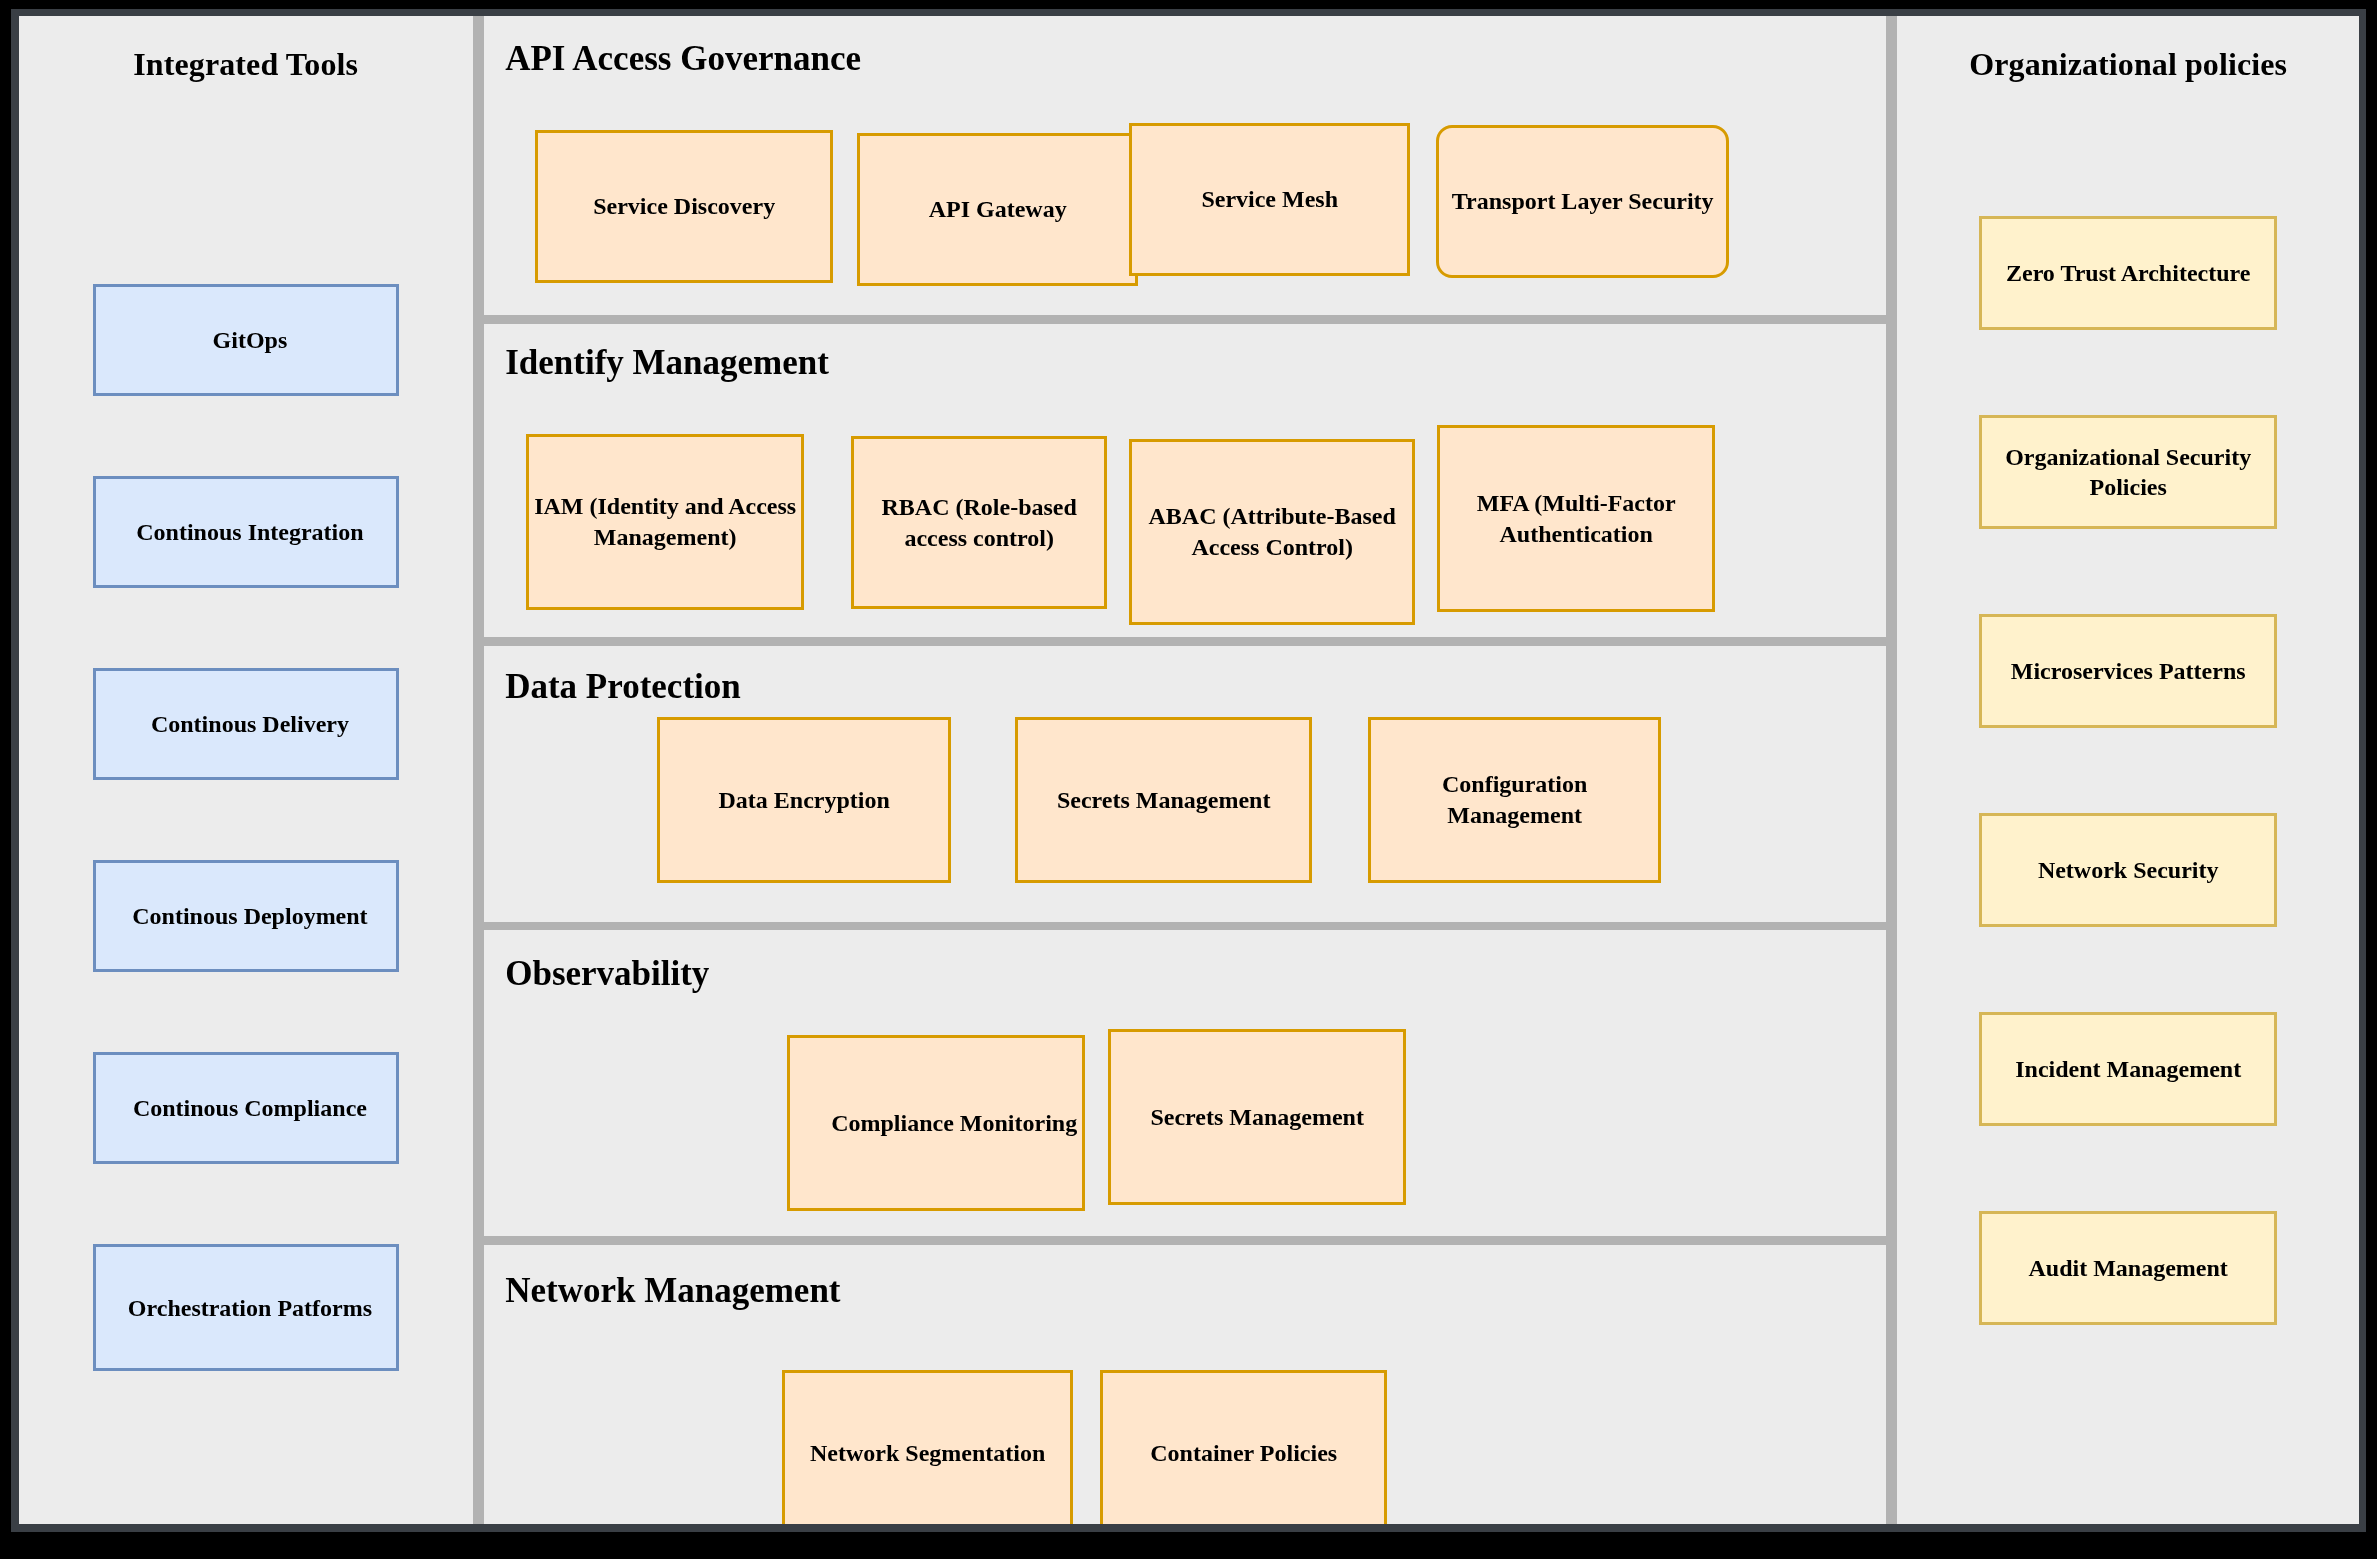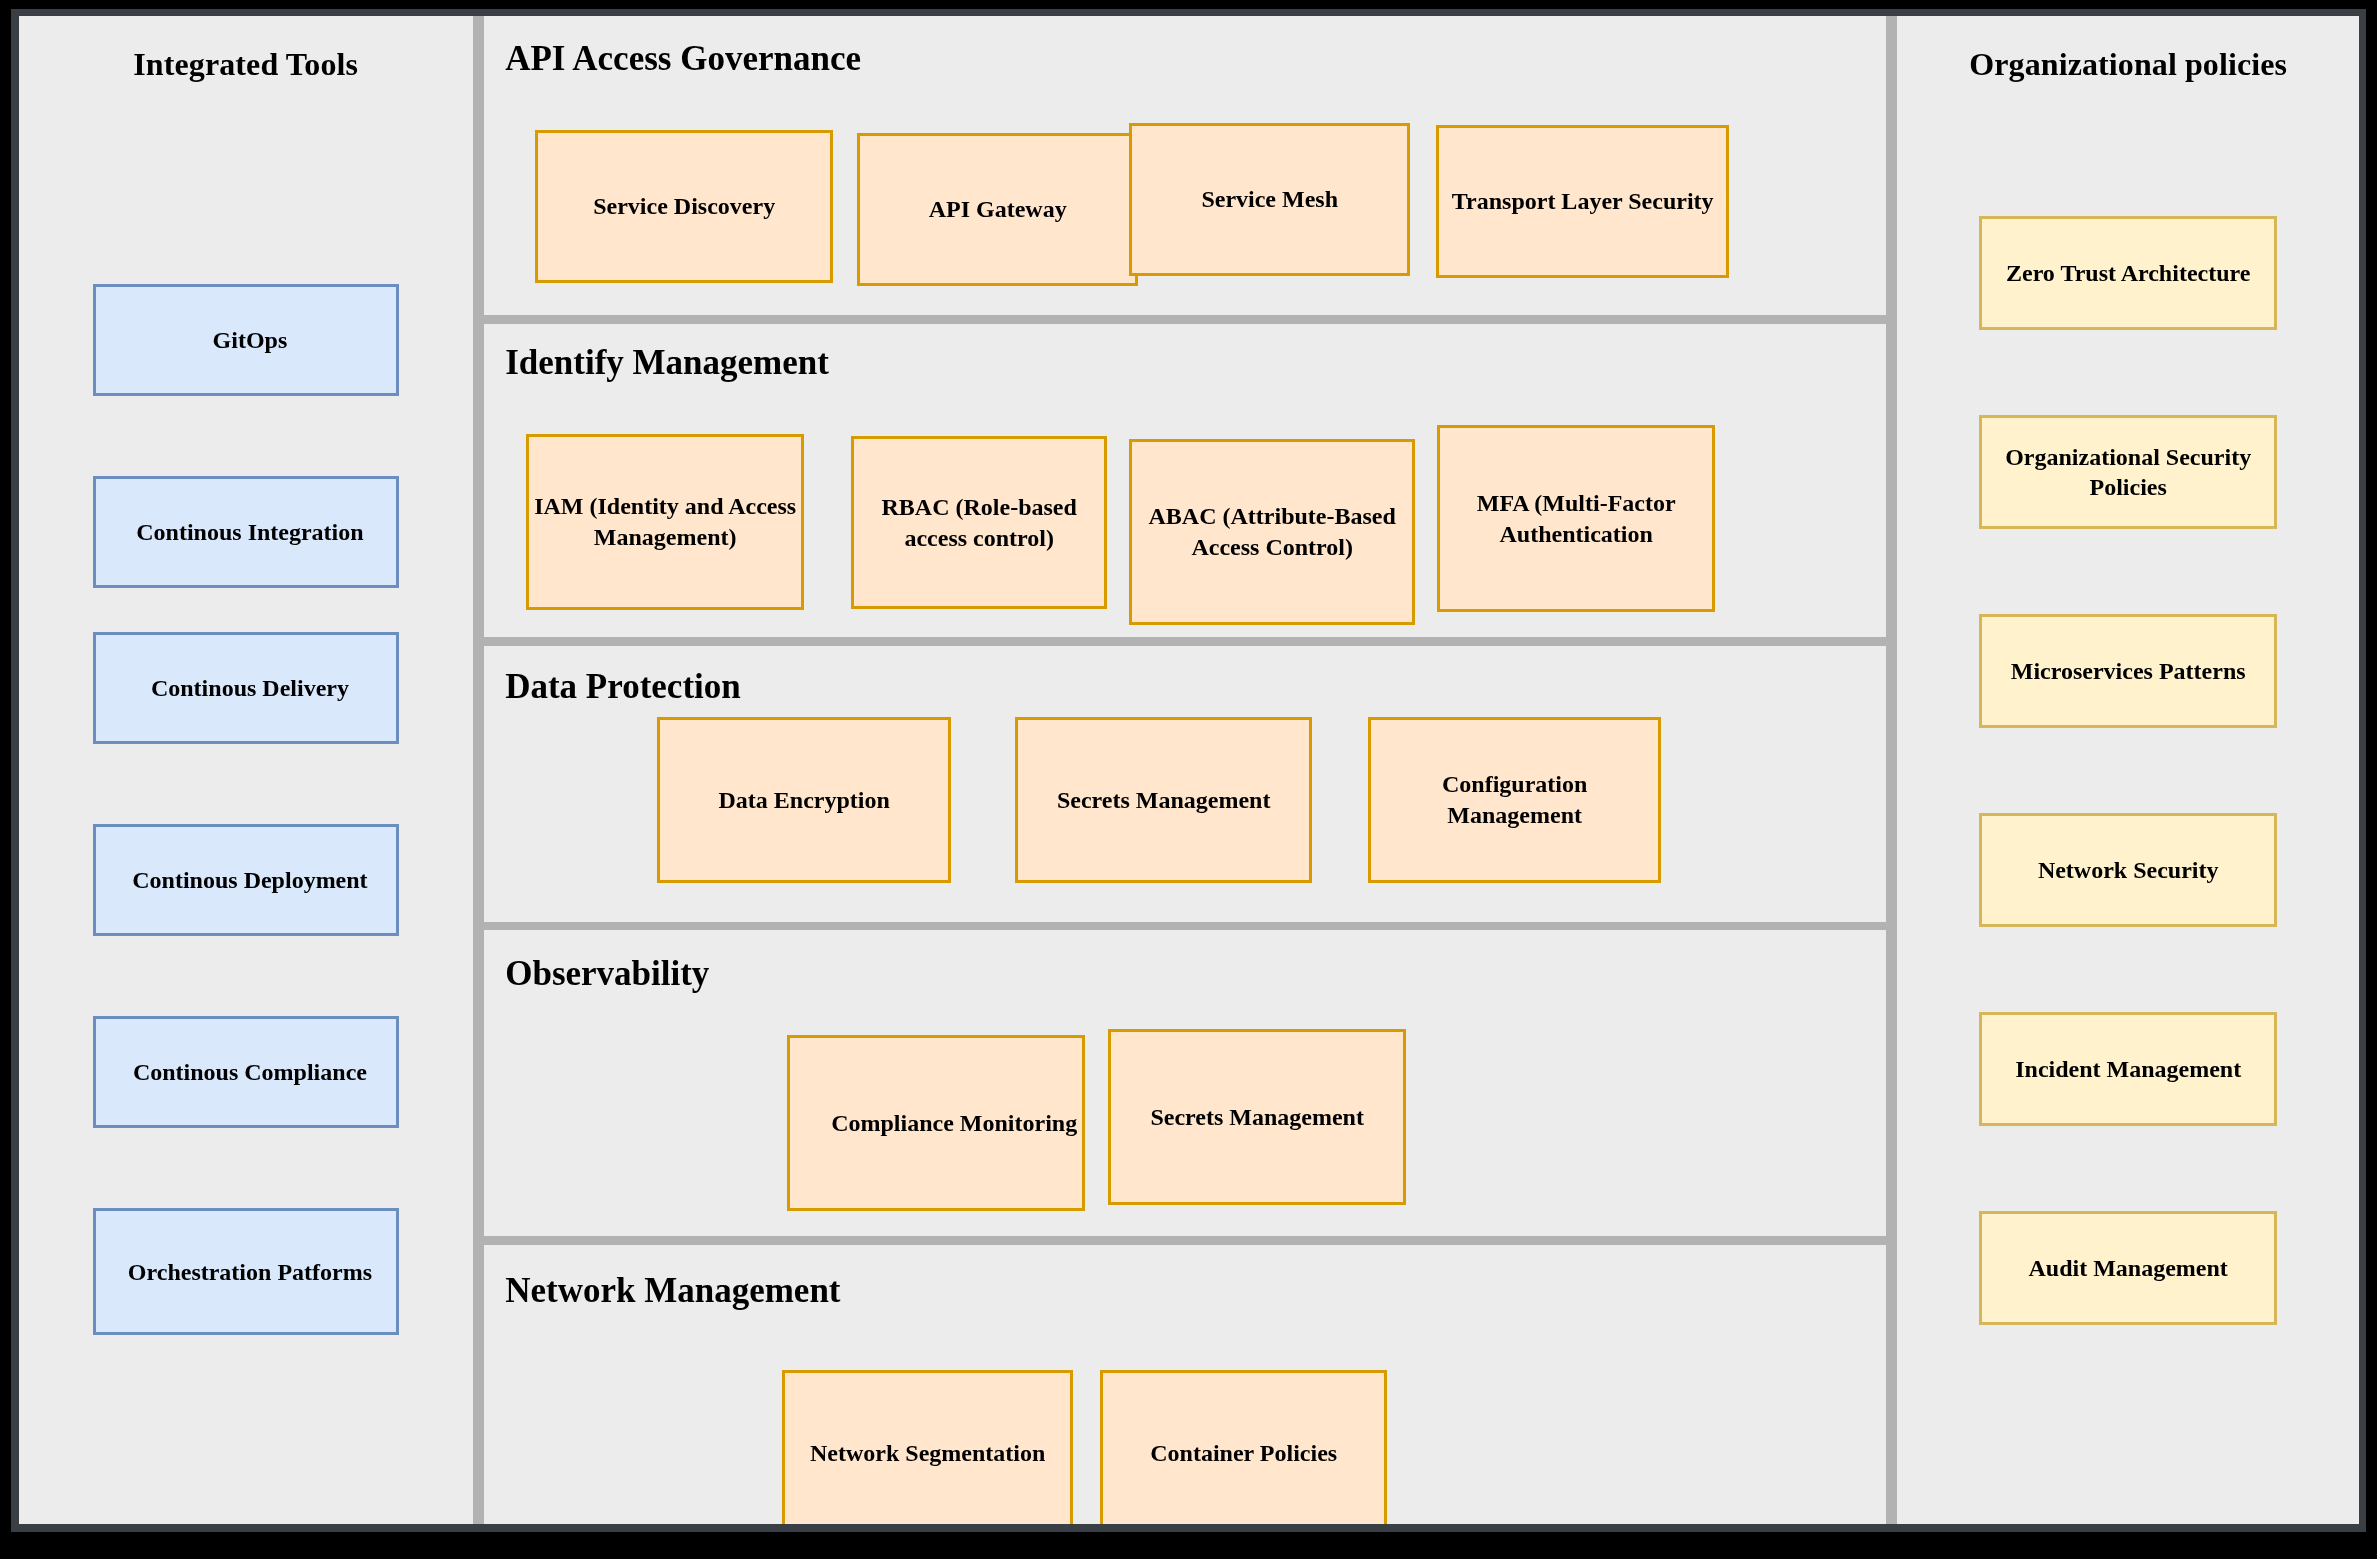--- a/index.html
+++ b/index.html
@@ -147,21 +147,21 @@
   <div class="column" id="col-left">
     <div class="col-title">Integrated Tools</div>
 
     <div class="box-list" id="left-list">
       <div class="side-box blue" style="height:112px; margin-top:0;">
         <span>GitOps</span>
       </div>
       <div class="side-box blue" style="height:112px; margin-top:80px;">
         <span>Continous Integration</span>
       </div>
-      <div class="side-box blue" style="height:112px; margin-top:44px;align-items:center;">
+      <div class="side-box blue" style="height:112px; margin-top:80px;align-items:center;">
         <span>Continous Delivery</span>
       </div>
       <div class="side-box blue" style="height:112px; margin-top:80px;">
         <span>Continous Deployment</span>
       </div>
       <div class="side-box blue" style="height:112px; margin-top:80px;">
         <span>Continous Compliance</span>
       </div>
       <div class="side-box blue" style="height:127px; margin-top:80px;">
         <span>Orchestration Patforms</span>
@@ -177,21 +177,21 @@
       <div class="section-title" style="top:25px;">API Access Governance</div>
       <div class="node" style="left:51px;  top:114px; width:298px; height:153px;">
         <span>Service Discovery</span>
       </div>
       <div class="node" style="left:373px; top:117px; width:281px; height:153px;">
         <span>API Gateway</span>
       </div>
       <div class="node" style="left:645px; top:107px; width:281px; height:153px;">
         <span>Service Mesh</span>
       </div>
-      <div class="node" style="left:952px; top:109px; width:293px; height:153px;">
+      <div class="node" style="left:952px; top:109px; width:293px; height:153px;border-radius:16px;">
         <span>Transport Layer Security</span>
       </div>
     </div>
 
     <div class="hsep" style="top:299px;"></div>
 
     <div class="section" style="top:308px; height:313px;">
       <div class="section-title" style="top:21px;">Identify Management</div>
       <div class="node" style="left:42px;  top:110px; width:278px; height:176px;">
         <span>IAM (Identity and Access Management)</span>

